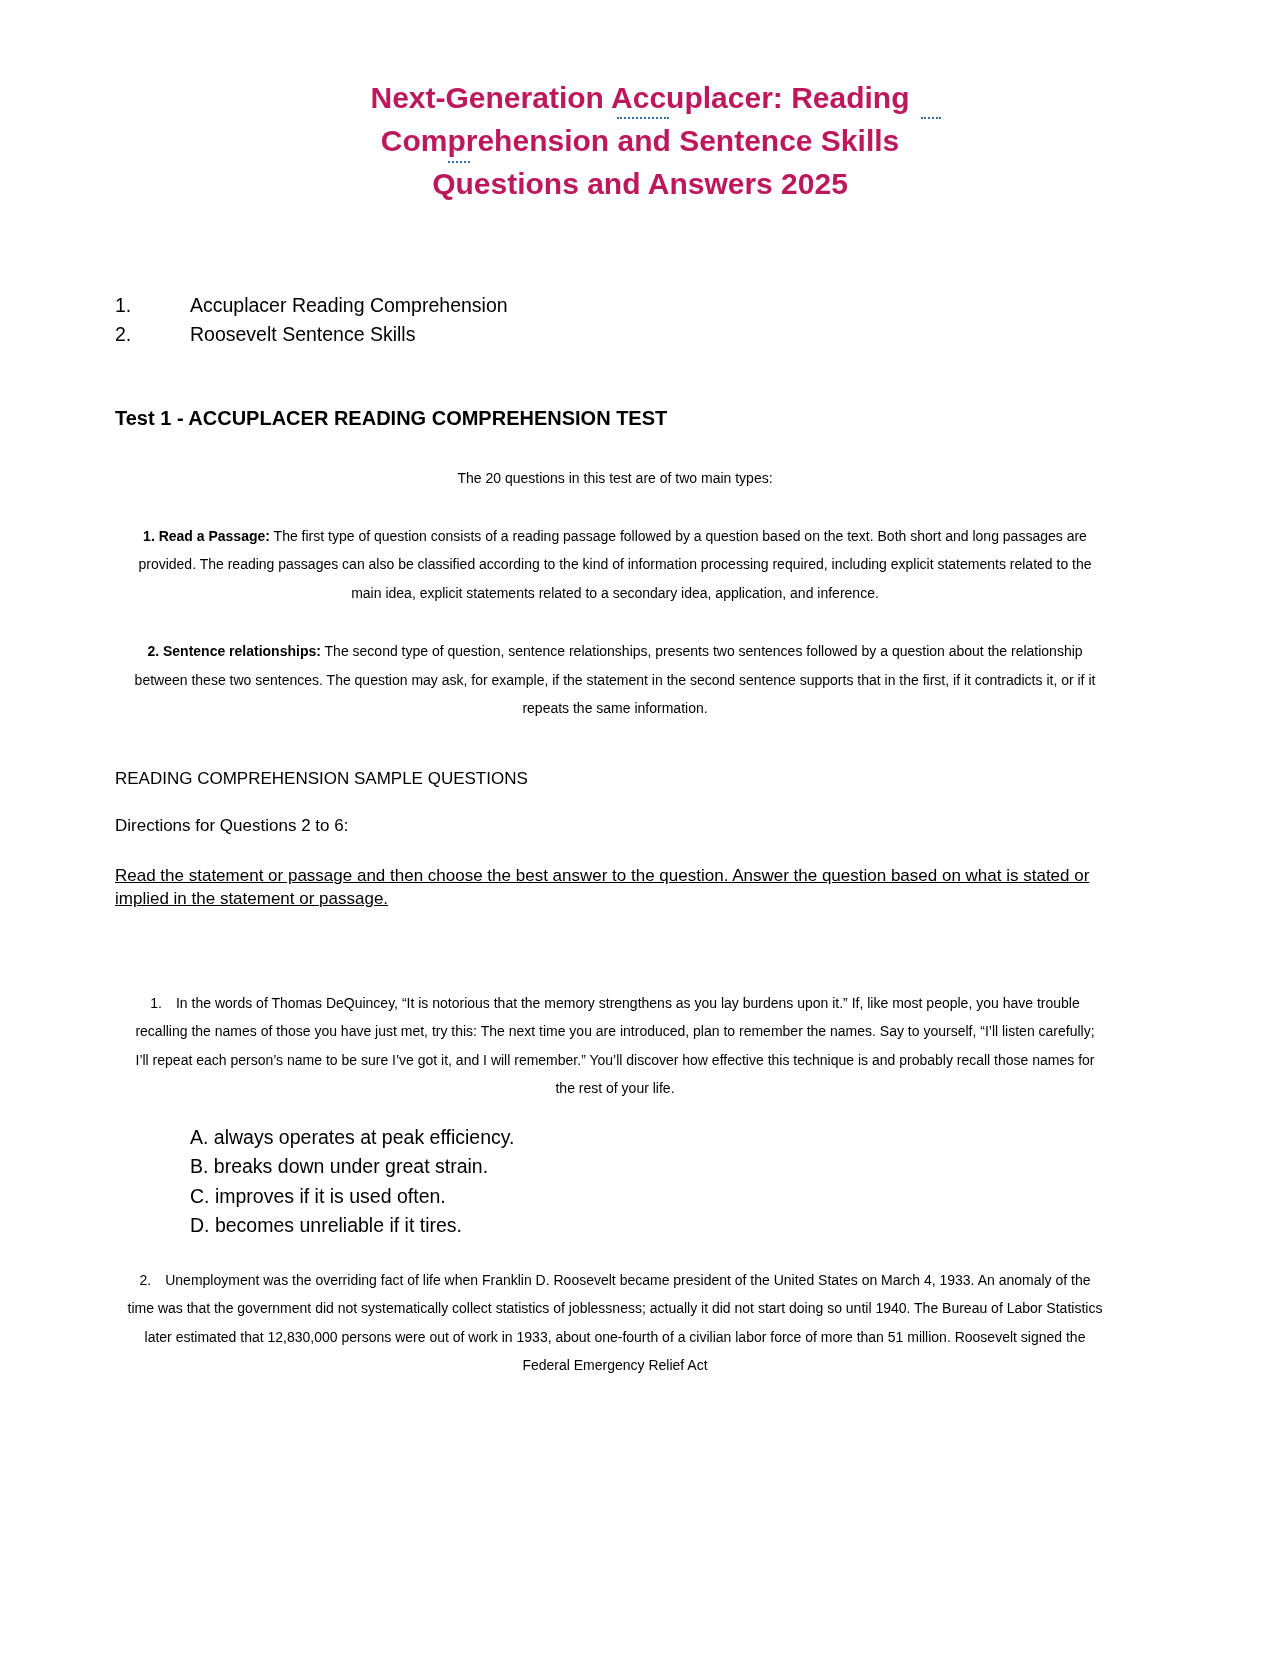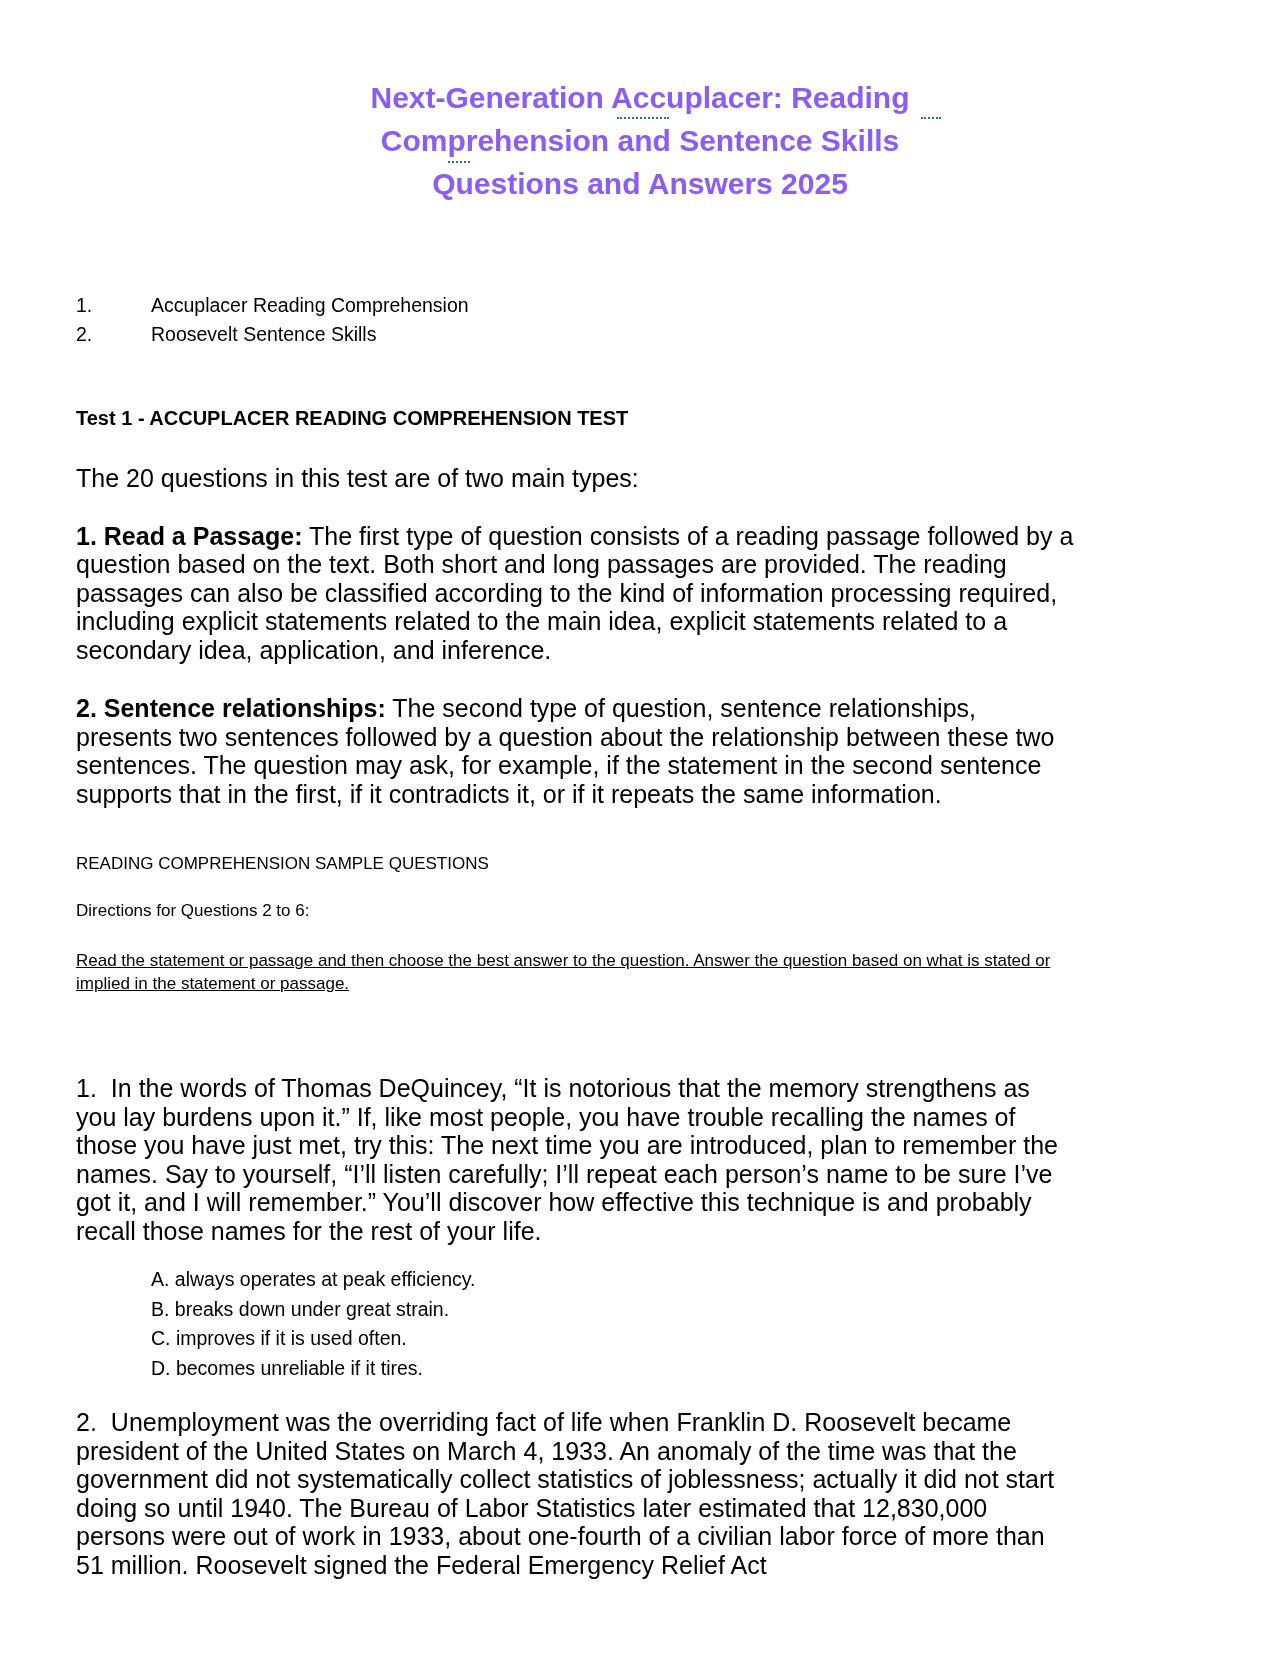--- a/index.html
+++ b/index.html
@@ -14,42 +14,43 @@
     box-sizing: border-box;
   }
   
   .title {
     position: relative;
     padding-top: 76px;
     text-align: center;
     font-weight: bold;
     font-size: 30px;
     line-height: 43px;
-    color: #8b5cf6;
+    color: #be185d;
     letter-spacing: 0px;
   }
   .squig {
     position: absolute;
     height: 0;
     border-bottom: 2px dotted #1d4f8f;
     opacity: 0.85;
   }
   .squig1 { left: 617px; width: 52px; top: 117px; }
   .squig2 { left: 921px; width: 20px; top: 117px; }
   .squig3 { left: 448px; width: 22px; top: 161px; }
   
   .content {
-    padding: 0 76px;
+    padding: 0 115px;
     width: 1000px;
     box-sizing: content-box;
   }
   .body {
-    font-size: 25px;
+    font-size: 14px;
     line-height: 28.5px;
-    margin: 0;
+    margin: 12px;
+    text-align: center;
   }
   .small {
     font-size: 17px;
     line-height: 23px;
     margin: 0;
   }
   
   .toc { margin-top: 86px; }
   .toc-row { font-size: 19.5px; line-height: 29px; }
   .toc-num { display: inline-block; width: 75px; }

